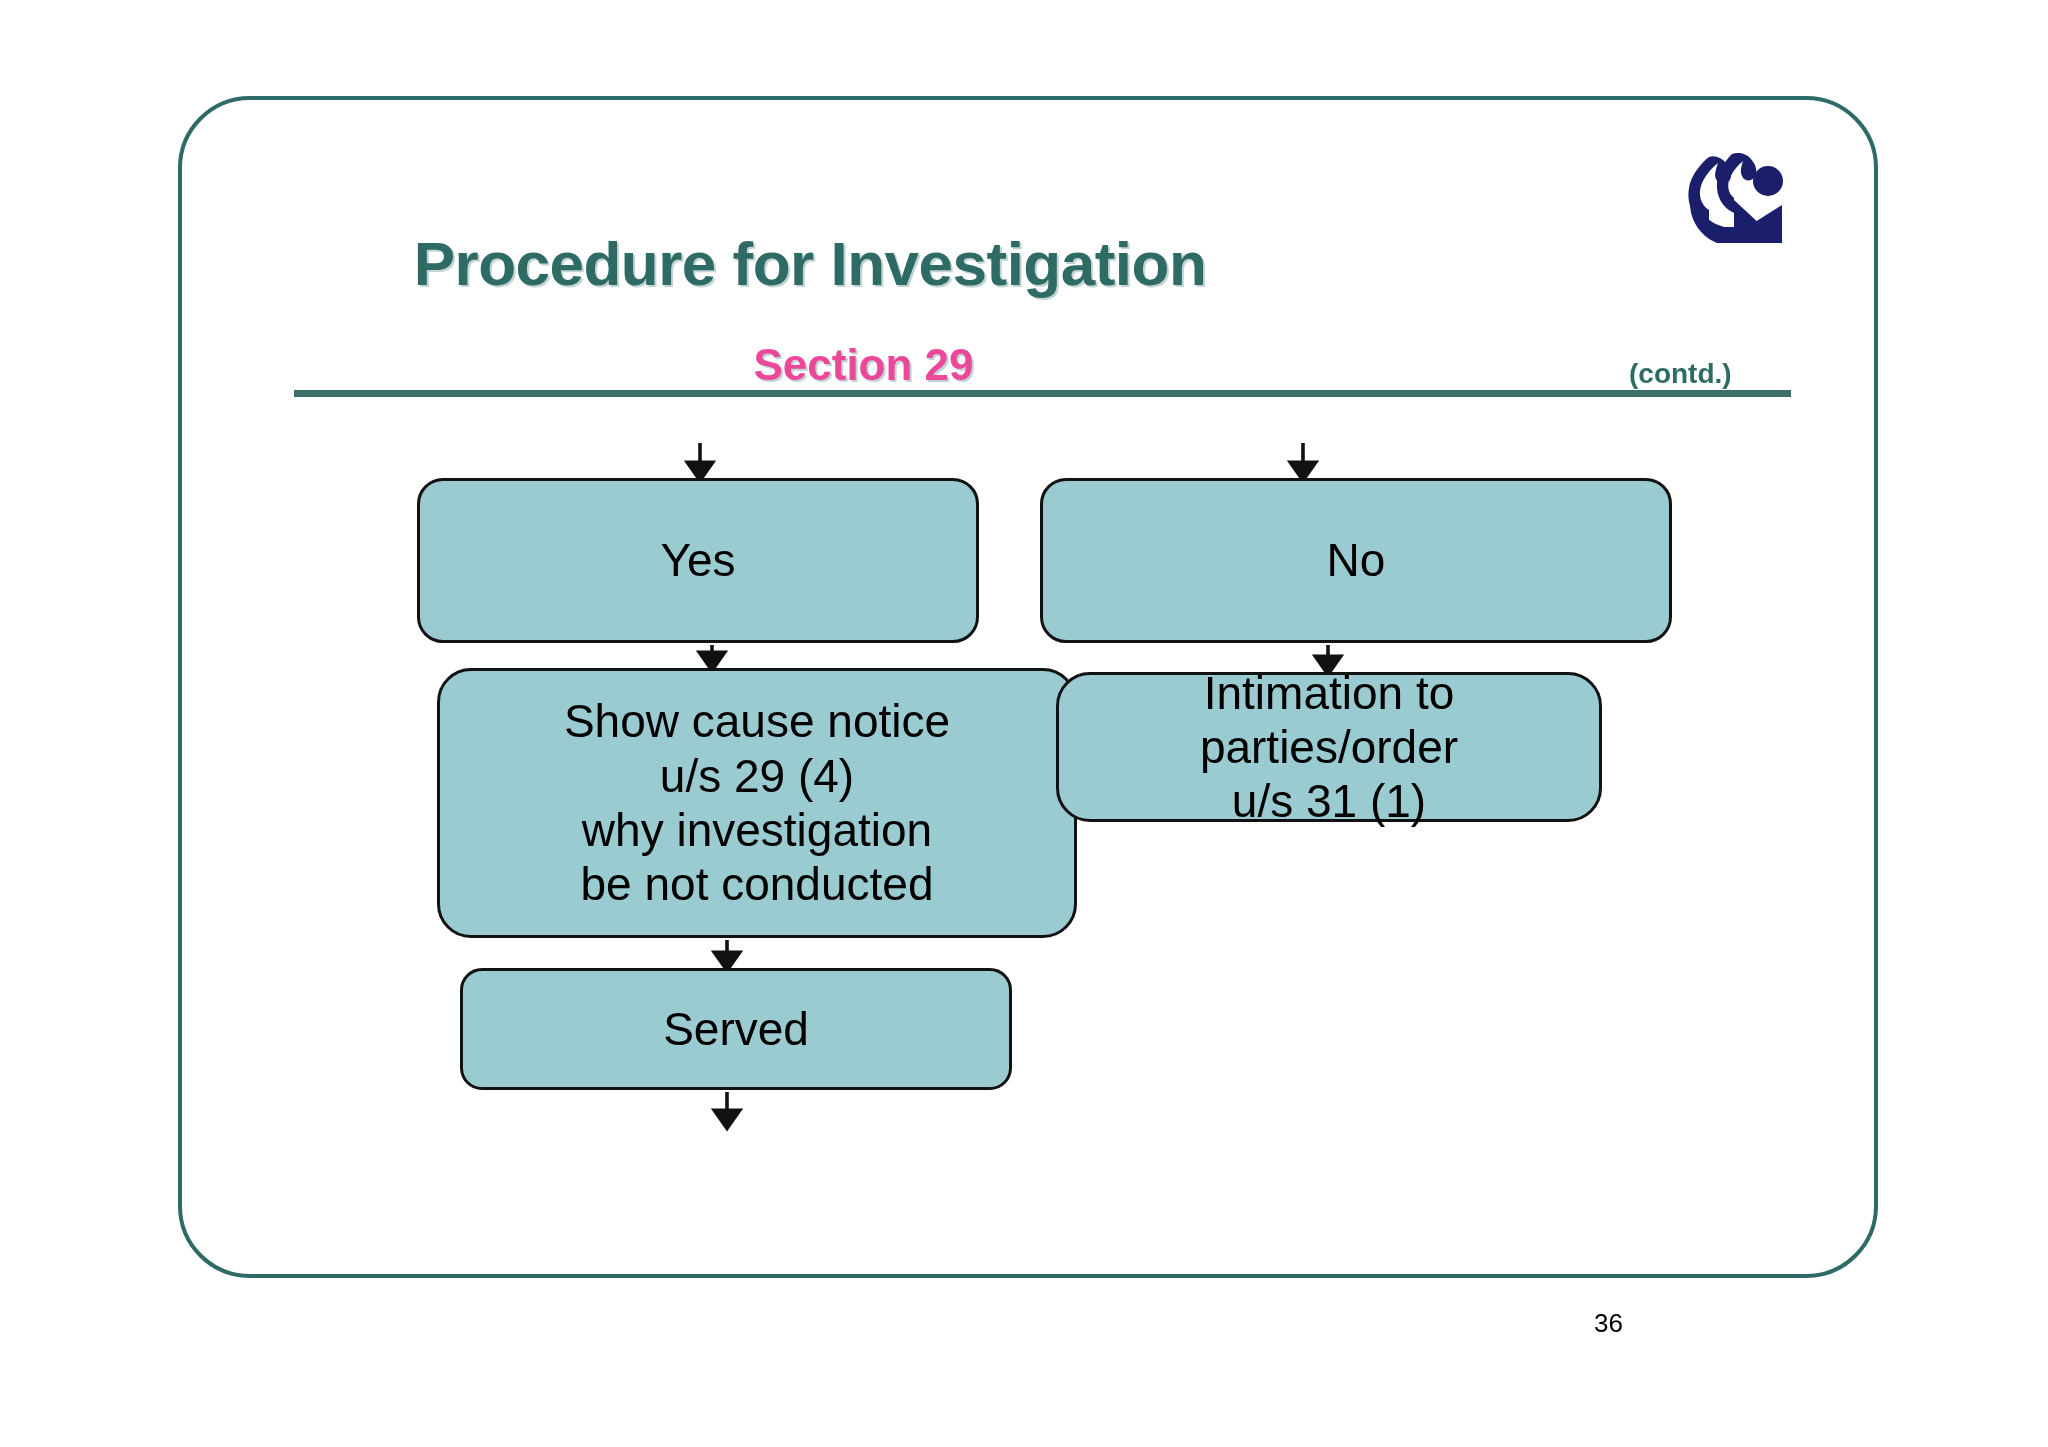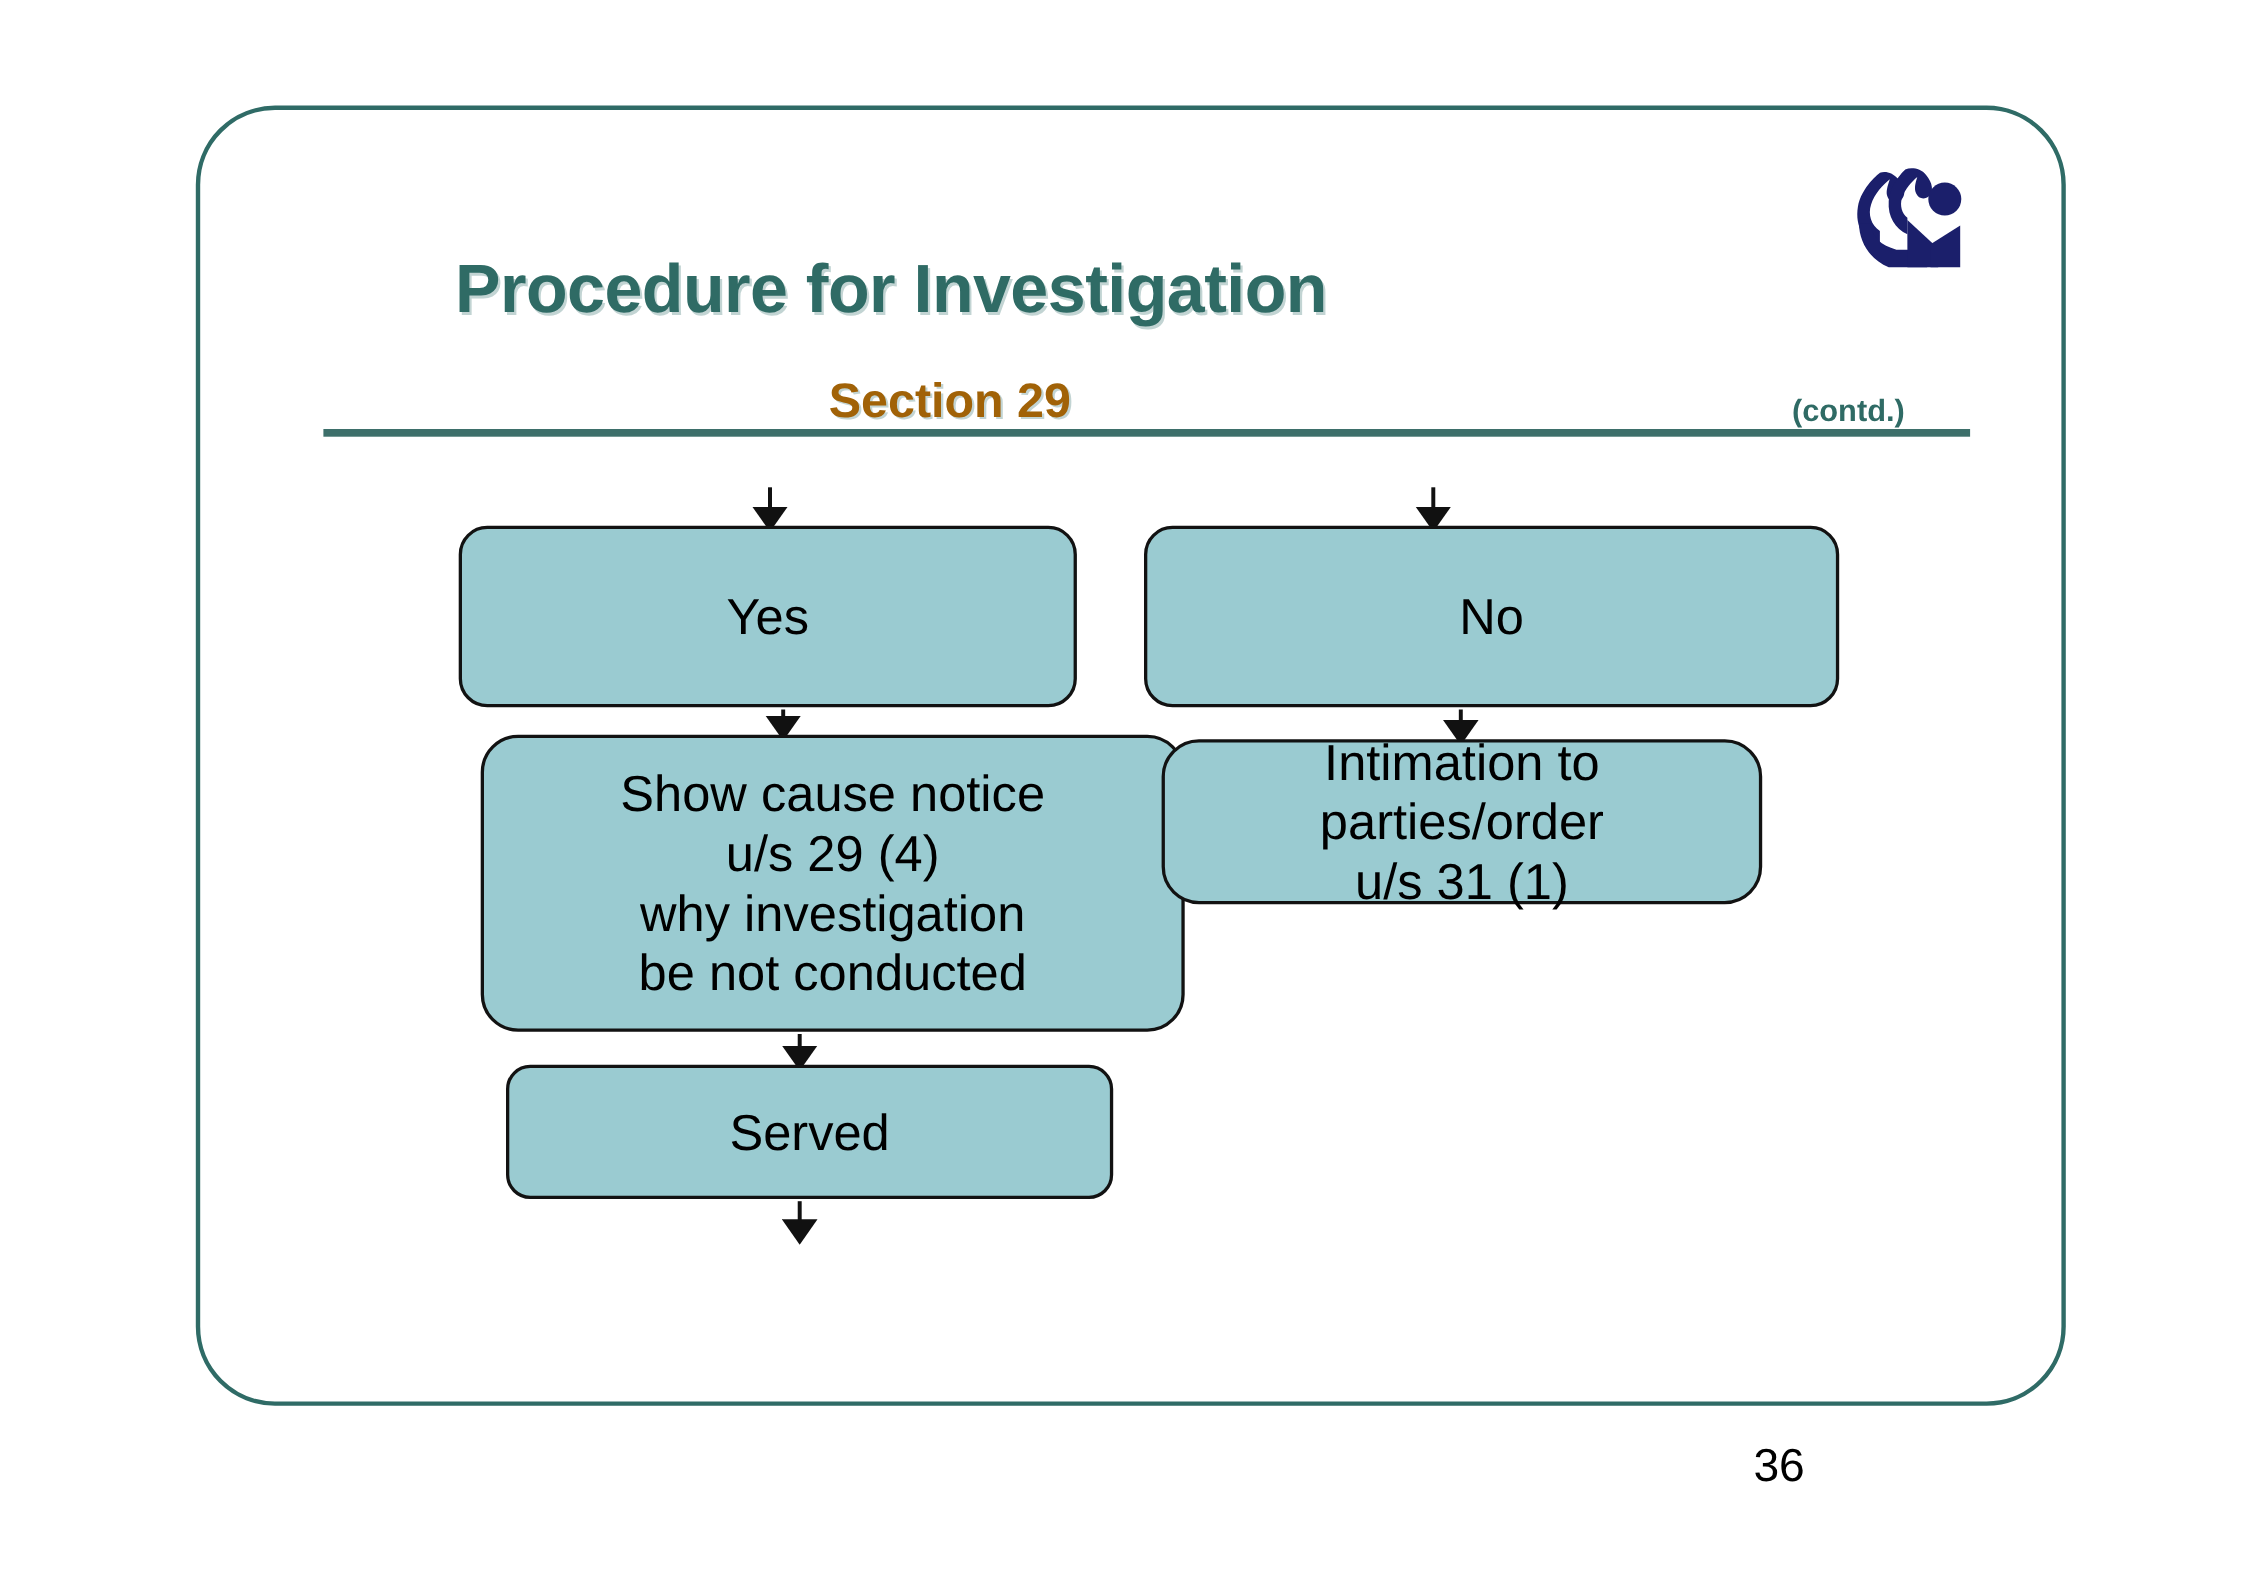--- a/index.html
+++ b/index.html
@@ -53,21 +53,21 @@
   }
 
   .title-sub {
     position: absolute;
     left: 0;
     top: 340px;
     width: 1757px;
     text-align: center;
     font-size: 44px;
     font-weight: bold;
-    color: #a16207;
+    color: #ec4899;
     text-shadow: 2px 2px 0 rgba(120,160,158,0.45);
     white-space: nowrap;
   }
   .title-sub .ts-inner {
     display: inline-block;
     transform: translateX(-15px);
   }
 
   .contd-label {
     position: absolute;
@@ -96,21 +96,21 @@
     width: 120px;
     height: 112px;
   }
   .logo svg { display: block; width: 100%; height: 100%; }
 
   
   .page-number {
     position: absolute;
     left: 1594px;
     top: 1308px;
-    font-size: 42px;
+    font-size: 26px;
     color: #000000;
     white-space: nowrap;
   }
 
   
   .flow-layer {
     position: absolute;
     left: 0; top: 0;
     width: 2048px;
     height: 1447px;

